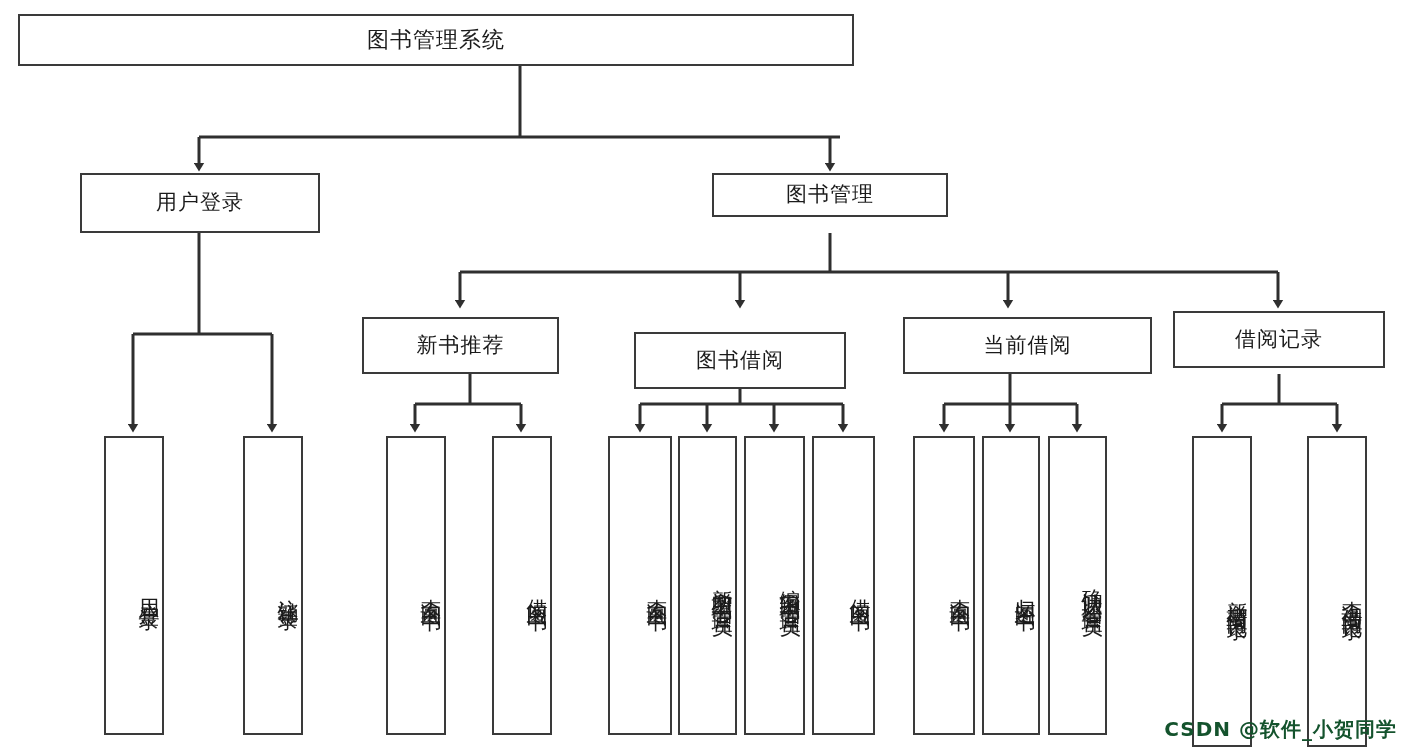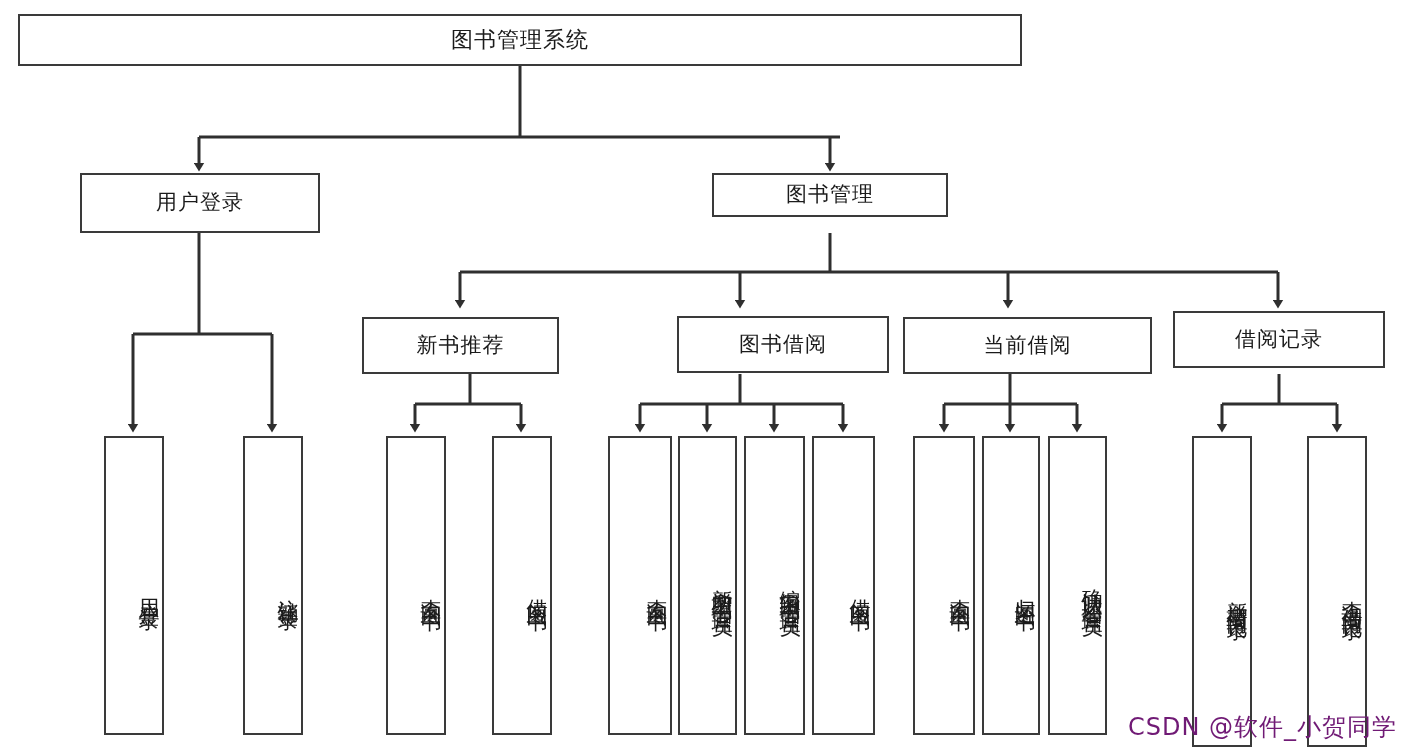--- a/index.html
+++ b/index.html
@@ -53,25 +53,26 @@
     line-height: 1.25;
   }
   .node .txt {
     display: block;
     white-space: nowrap;
   }
   .watermark {
     position: absolute;
     right: 8px;
     bottom: 4px;
-    font-size: 24px;
-    color: #701a75;
+    font-size: 20px;
+    color: #14532d;
     letter-spacing: 1px;
     white-space: nowrap;
     user-select: none;
+    font-weight: bold;
   }
 </style>
 </head>
 <body>
 
 <div id="canvas">
 
   <svg class="wires" viewBox="0 0 1405 747" xmlns="http://www.w3.org/2000/svg">
     <defs>
       <marker id="arrow" markerWidth="9" markerHeight="11" refX="0.5" refY="5.5" orient="auto" markerUnits="userSpaceOnUse">
@@ -115,35 +116,35 @@
       <path d="M1010,404 L1010,424" marker-end="url(#arrow)"></path>
       <path d="M1077,404 L1077,424" marker-end="url(#arrow)"></path>
 
       <path d="M1279,374 L1279,404"></path>
       <path d="M1222,404 L1337,404"></path>
       <path d="M1222,404 L1222,424" marker-end="url(#arrow)"></path>
       <path d="M1337,404 L1337,424" marker-end="url(#arrow)"></path>
     </g>
   </svg>
 
-  <div class="node horiz root" style="left:18px; top:14px; width:1004px; height:52px;">
+  <div class="node horiz root" style="left:18px; top:14px; width:836px; height:52px;">
     <span class="txt">图书管理系统</span>
   </div>
 
   <div class="node horiz" style="left:80px; top:173px; width:240px; height:60px;">
     <span class="txt">用户登录</span>
   </div>
   <div class="node horiz" style="left:712px; top:173px; width:236px; height:44px;">
     <span class="txt">图书管理</span>
   </div>
 
   <div class="node horiz" style="left:362px; top:317px; width:197px; height:57px;">
     <span class="txt">新书推荐</span>
   </div>
-  <div class="node horiz" style="left:634px; top:316px; width:212px; height:57px;margin-left:43px;">
+  <div class="node horiz" style="left:634px; top:332px; width:212px; height:57px;">
     <span class="txt">图书借阅</span>
   </div>
   <div class="node horiz" style="left:903px; top:317px; width:249px; height:57px;">
     <span class="txt">当前借阅</span>
   </div>
   <div class="node horiz" style="left:1173px; top:311px; width:212px; height:57px;">
     <span class="txt">借阅记录</span>
   </div>
 
   <div class="node vert" style="left:104px; top:436px; width:60px; height:299px;">

